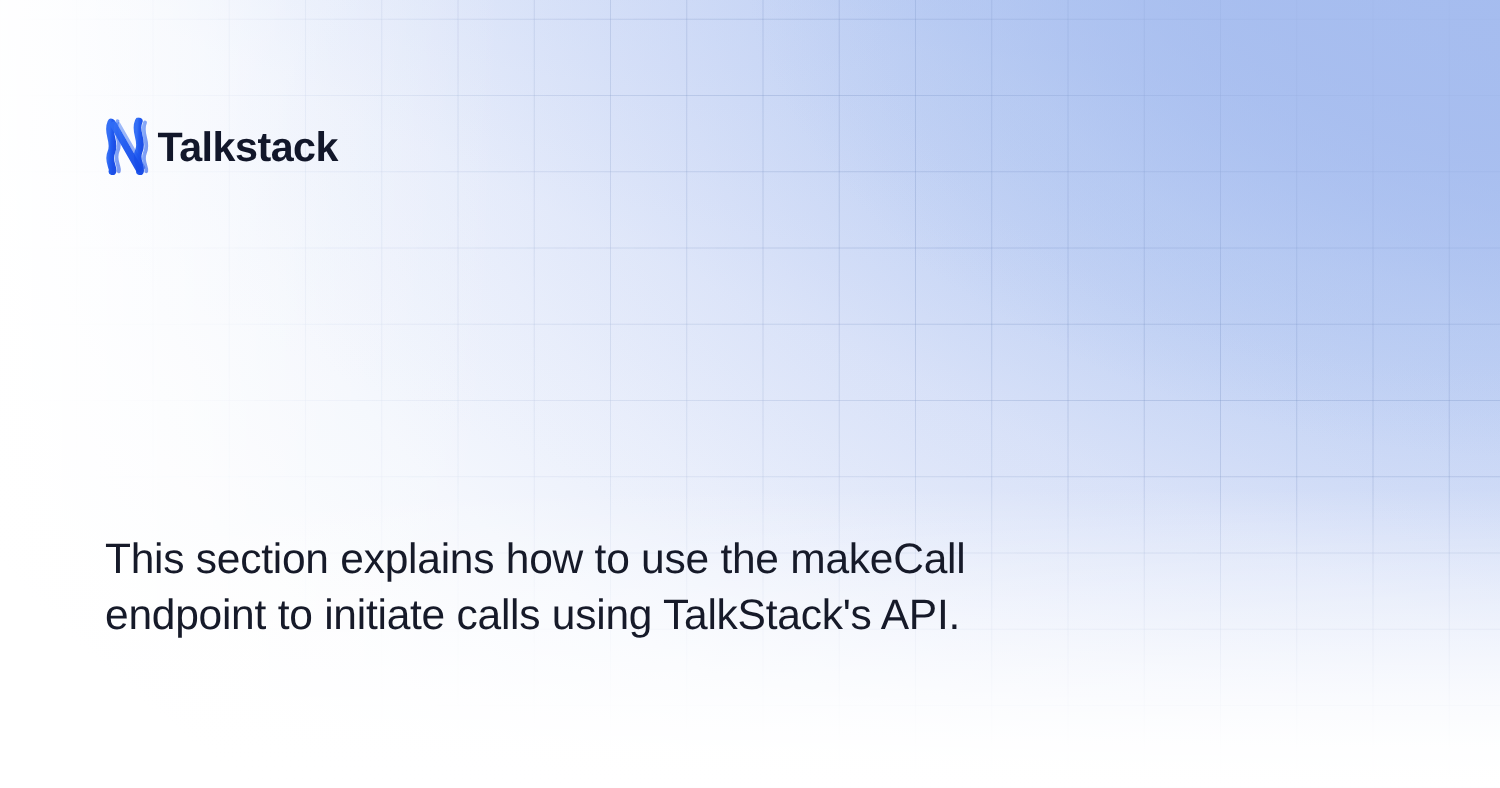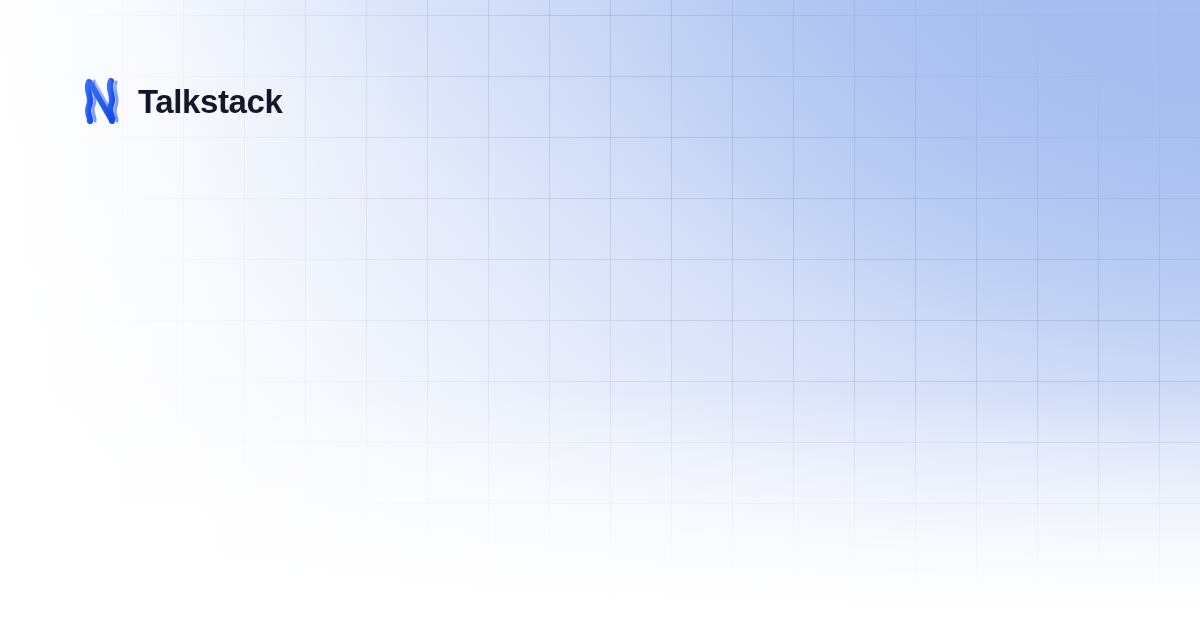--- a/index.html
+++ b/index.html
@@ -105,24 +105,24 @@
 
   .content {
     position: relative;
     z-index: 5;
     height: 100%;
   }
 
   .brand {
     position: absolute;
     left: 82px;
-    top: 78px;
+    top: 94px;
     display: flex;
     align-items: center;
-    gap: 14px;
+    gap: 2px;
   }
 
   .brand-logo {
     width: 42px;
     height: 46px;
     display: block;
     flex: 0 0 auto;
   }
 
   .brand-name {
@@ -192,15 +192,16 @@
           <path d="M34 4 C 30 13, 38 19, 34 28 C 31 35, 36 40, 35 43" stroke-width="3.1" opacity="0.55"></path>
 
           <path d="M9 6 L 29 41" stroke-width="5.6" opacity="0.95"></path>
           <path d="M13 5 L 33 40" stroke-width="2.6" opacity="0.45"></path>
         </g>
       </svg>
       <span class="brand-name">Talkstack</span>
     </div>
 
 
+    <p class="subtitle">This section explains how to use the makeCall endpoint to initiate calls using TalkStack's API.</p>
 
   </div>
 </div>
 
 </body></html>

